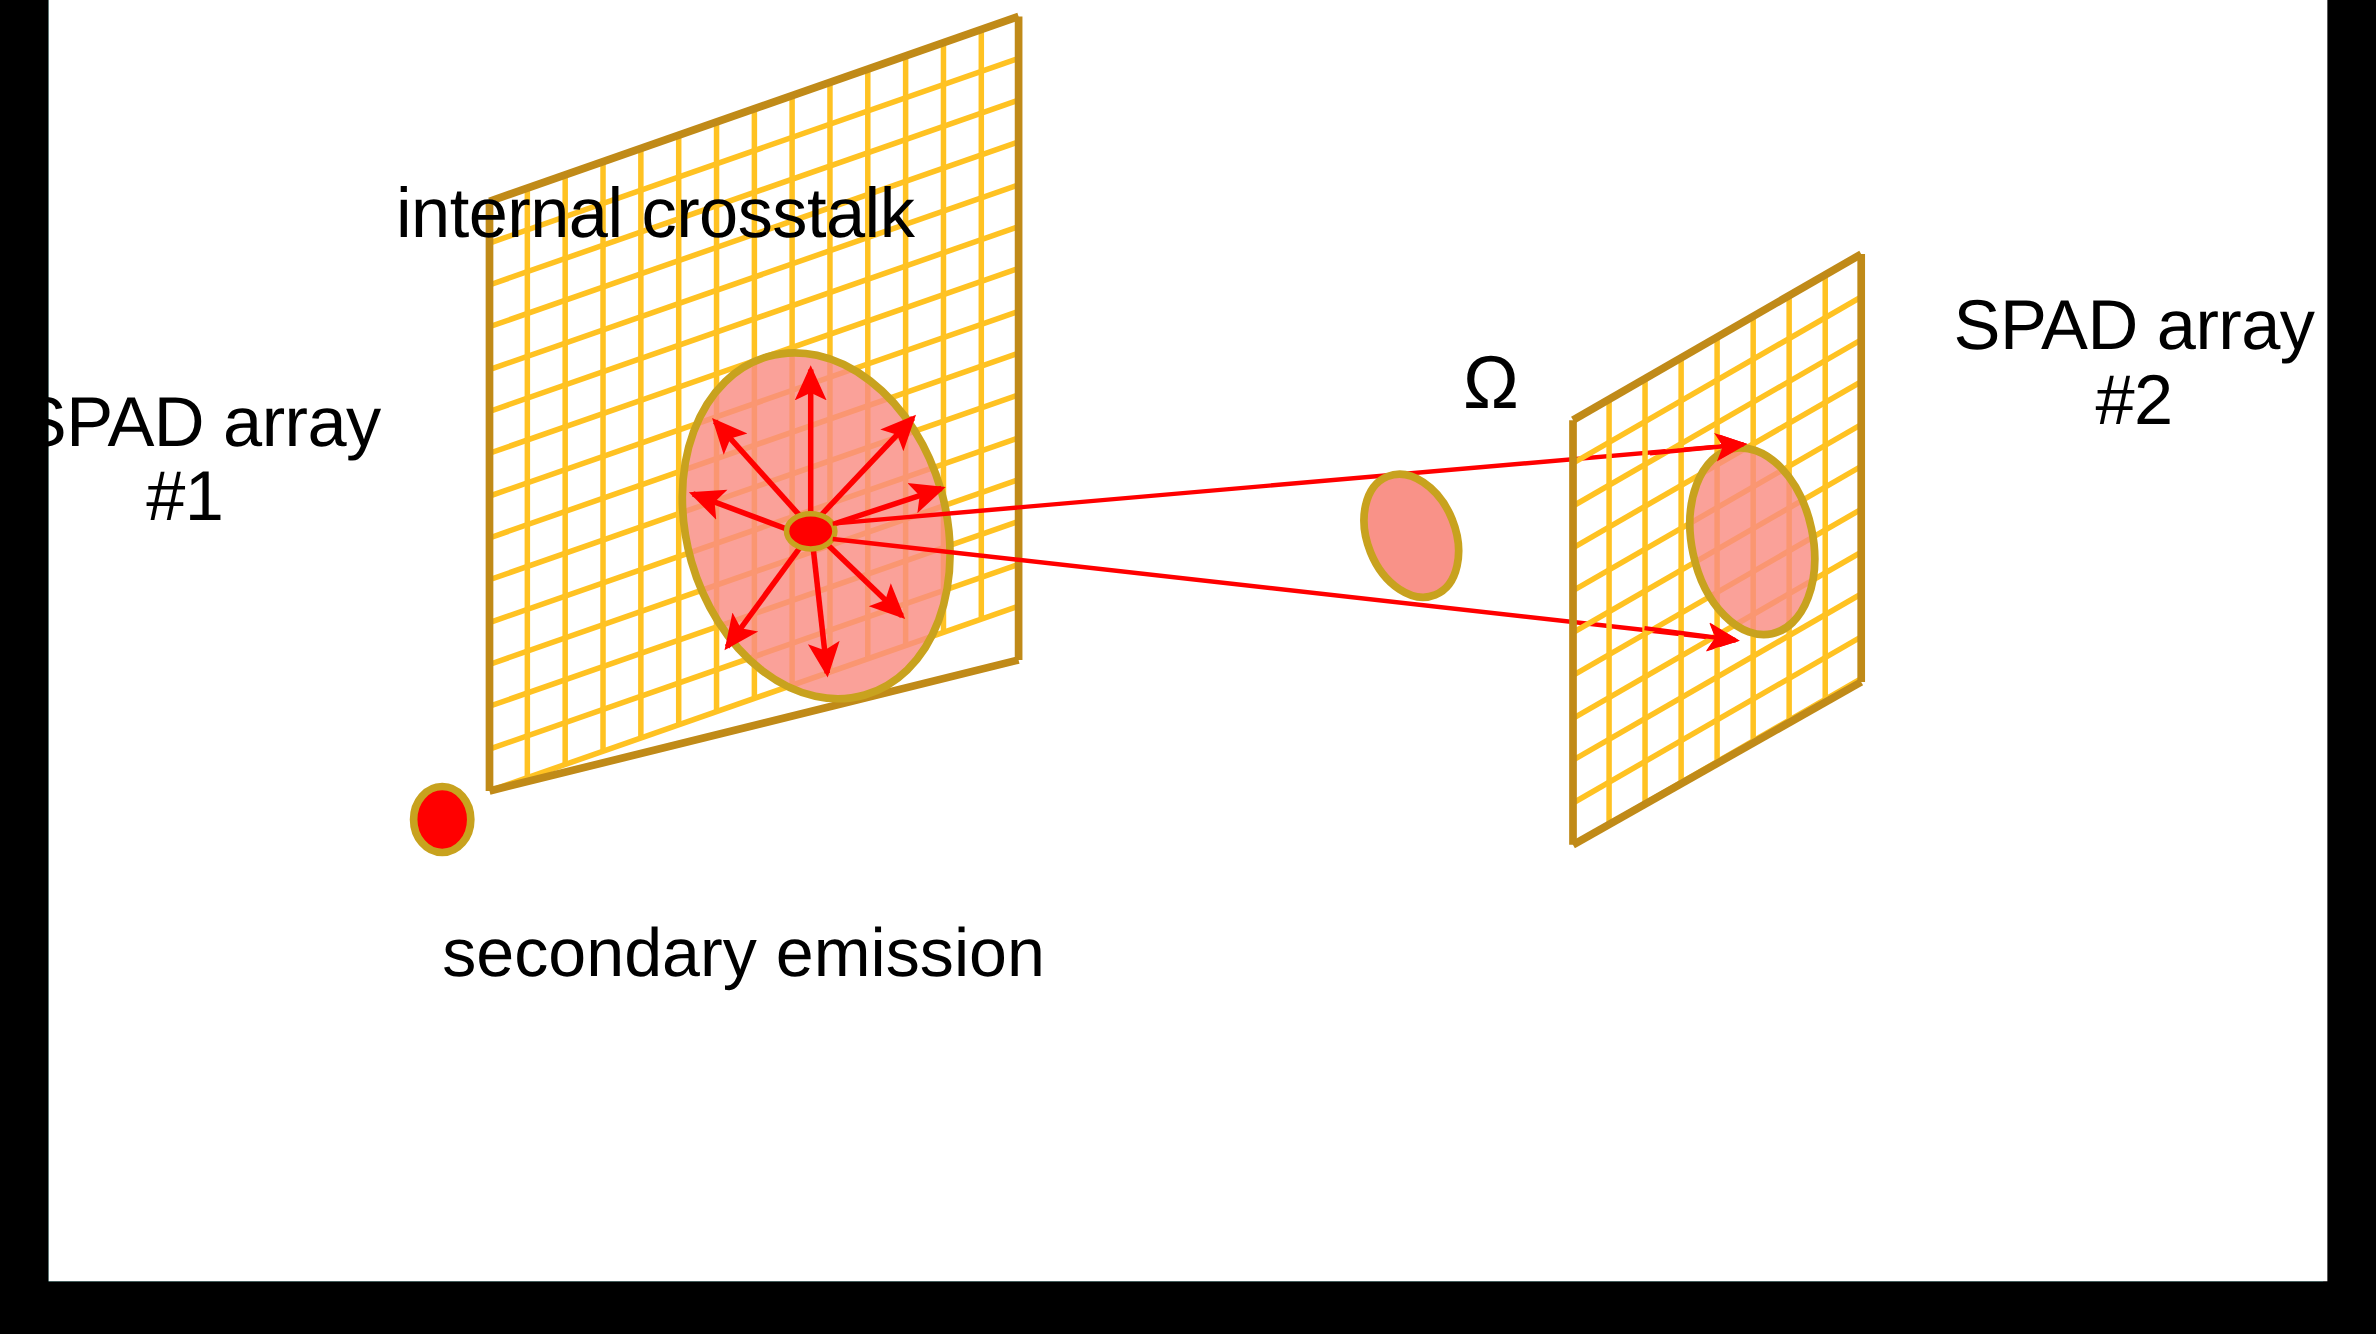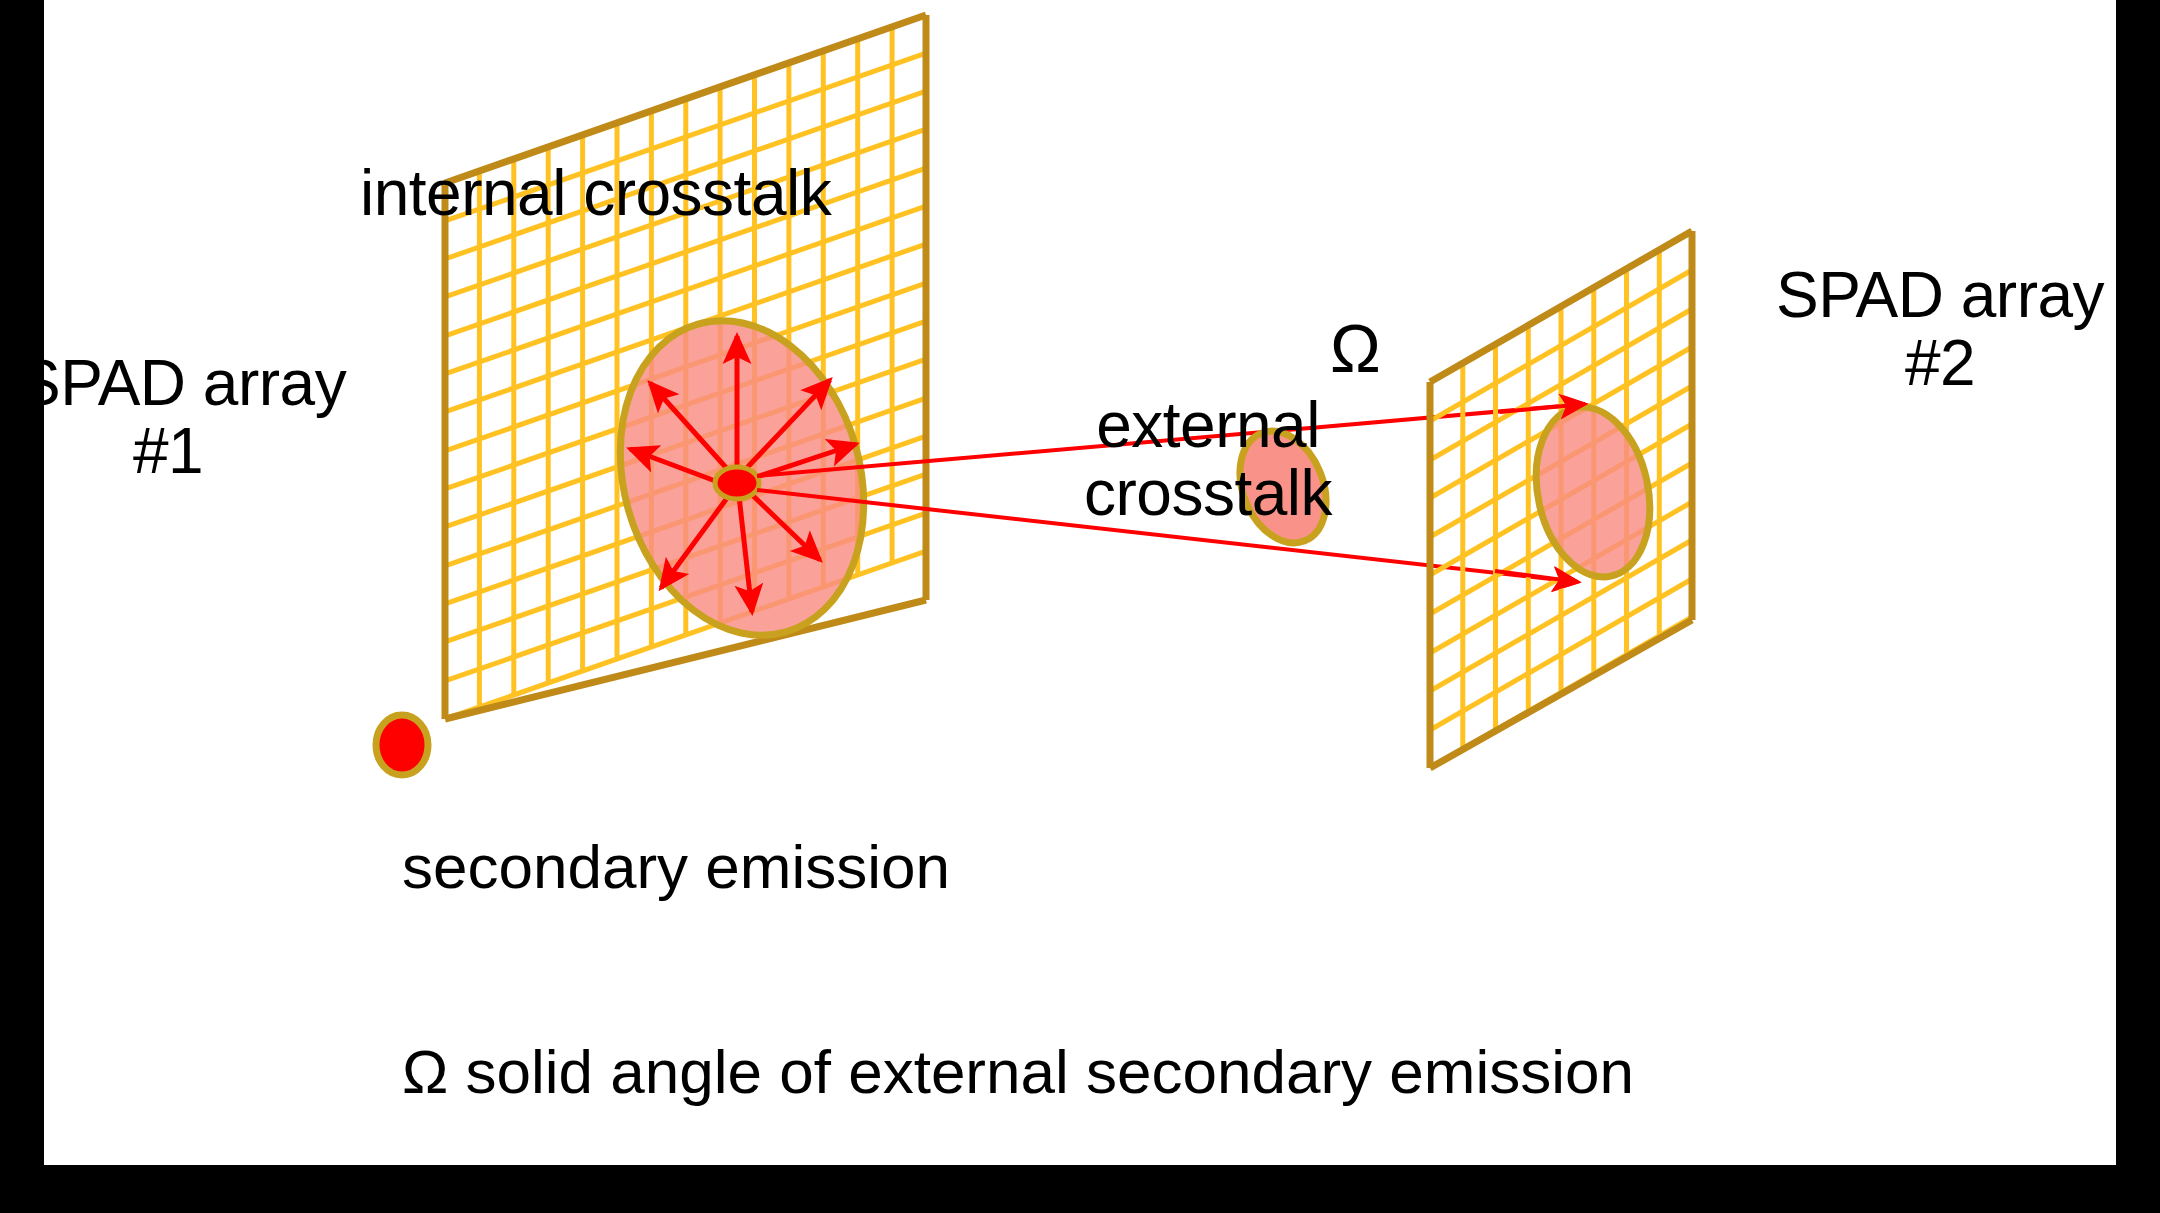--- a/index.html
+++ b/index.html
@@ -197,23 +197,20 @@
   </svg>
 
   <div class="lbl" id="lbl-internal">internal crosstalk</div>
 
   <div class="lbl" id="lbl-spad1">SPAD array
 #1</div>
 
   <div class="lbl" id="lbl-spad2">SPAD array
 #2</div>
 
-  <div class="lbl" id="lbl-external">external
-crosstalk</div>
 
   <div class="lbl" id="lbl-omega">Ω</div>
 
   <div id="legend">
     <span class="row">secondary emission</span>
-    <span class="row l2">Ω solid angle of external secondary emission</span>
   </div>
 
 </div>
 
 </body></html>

